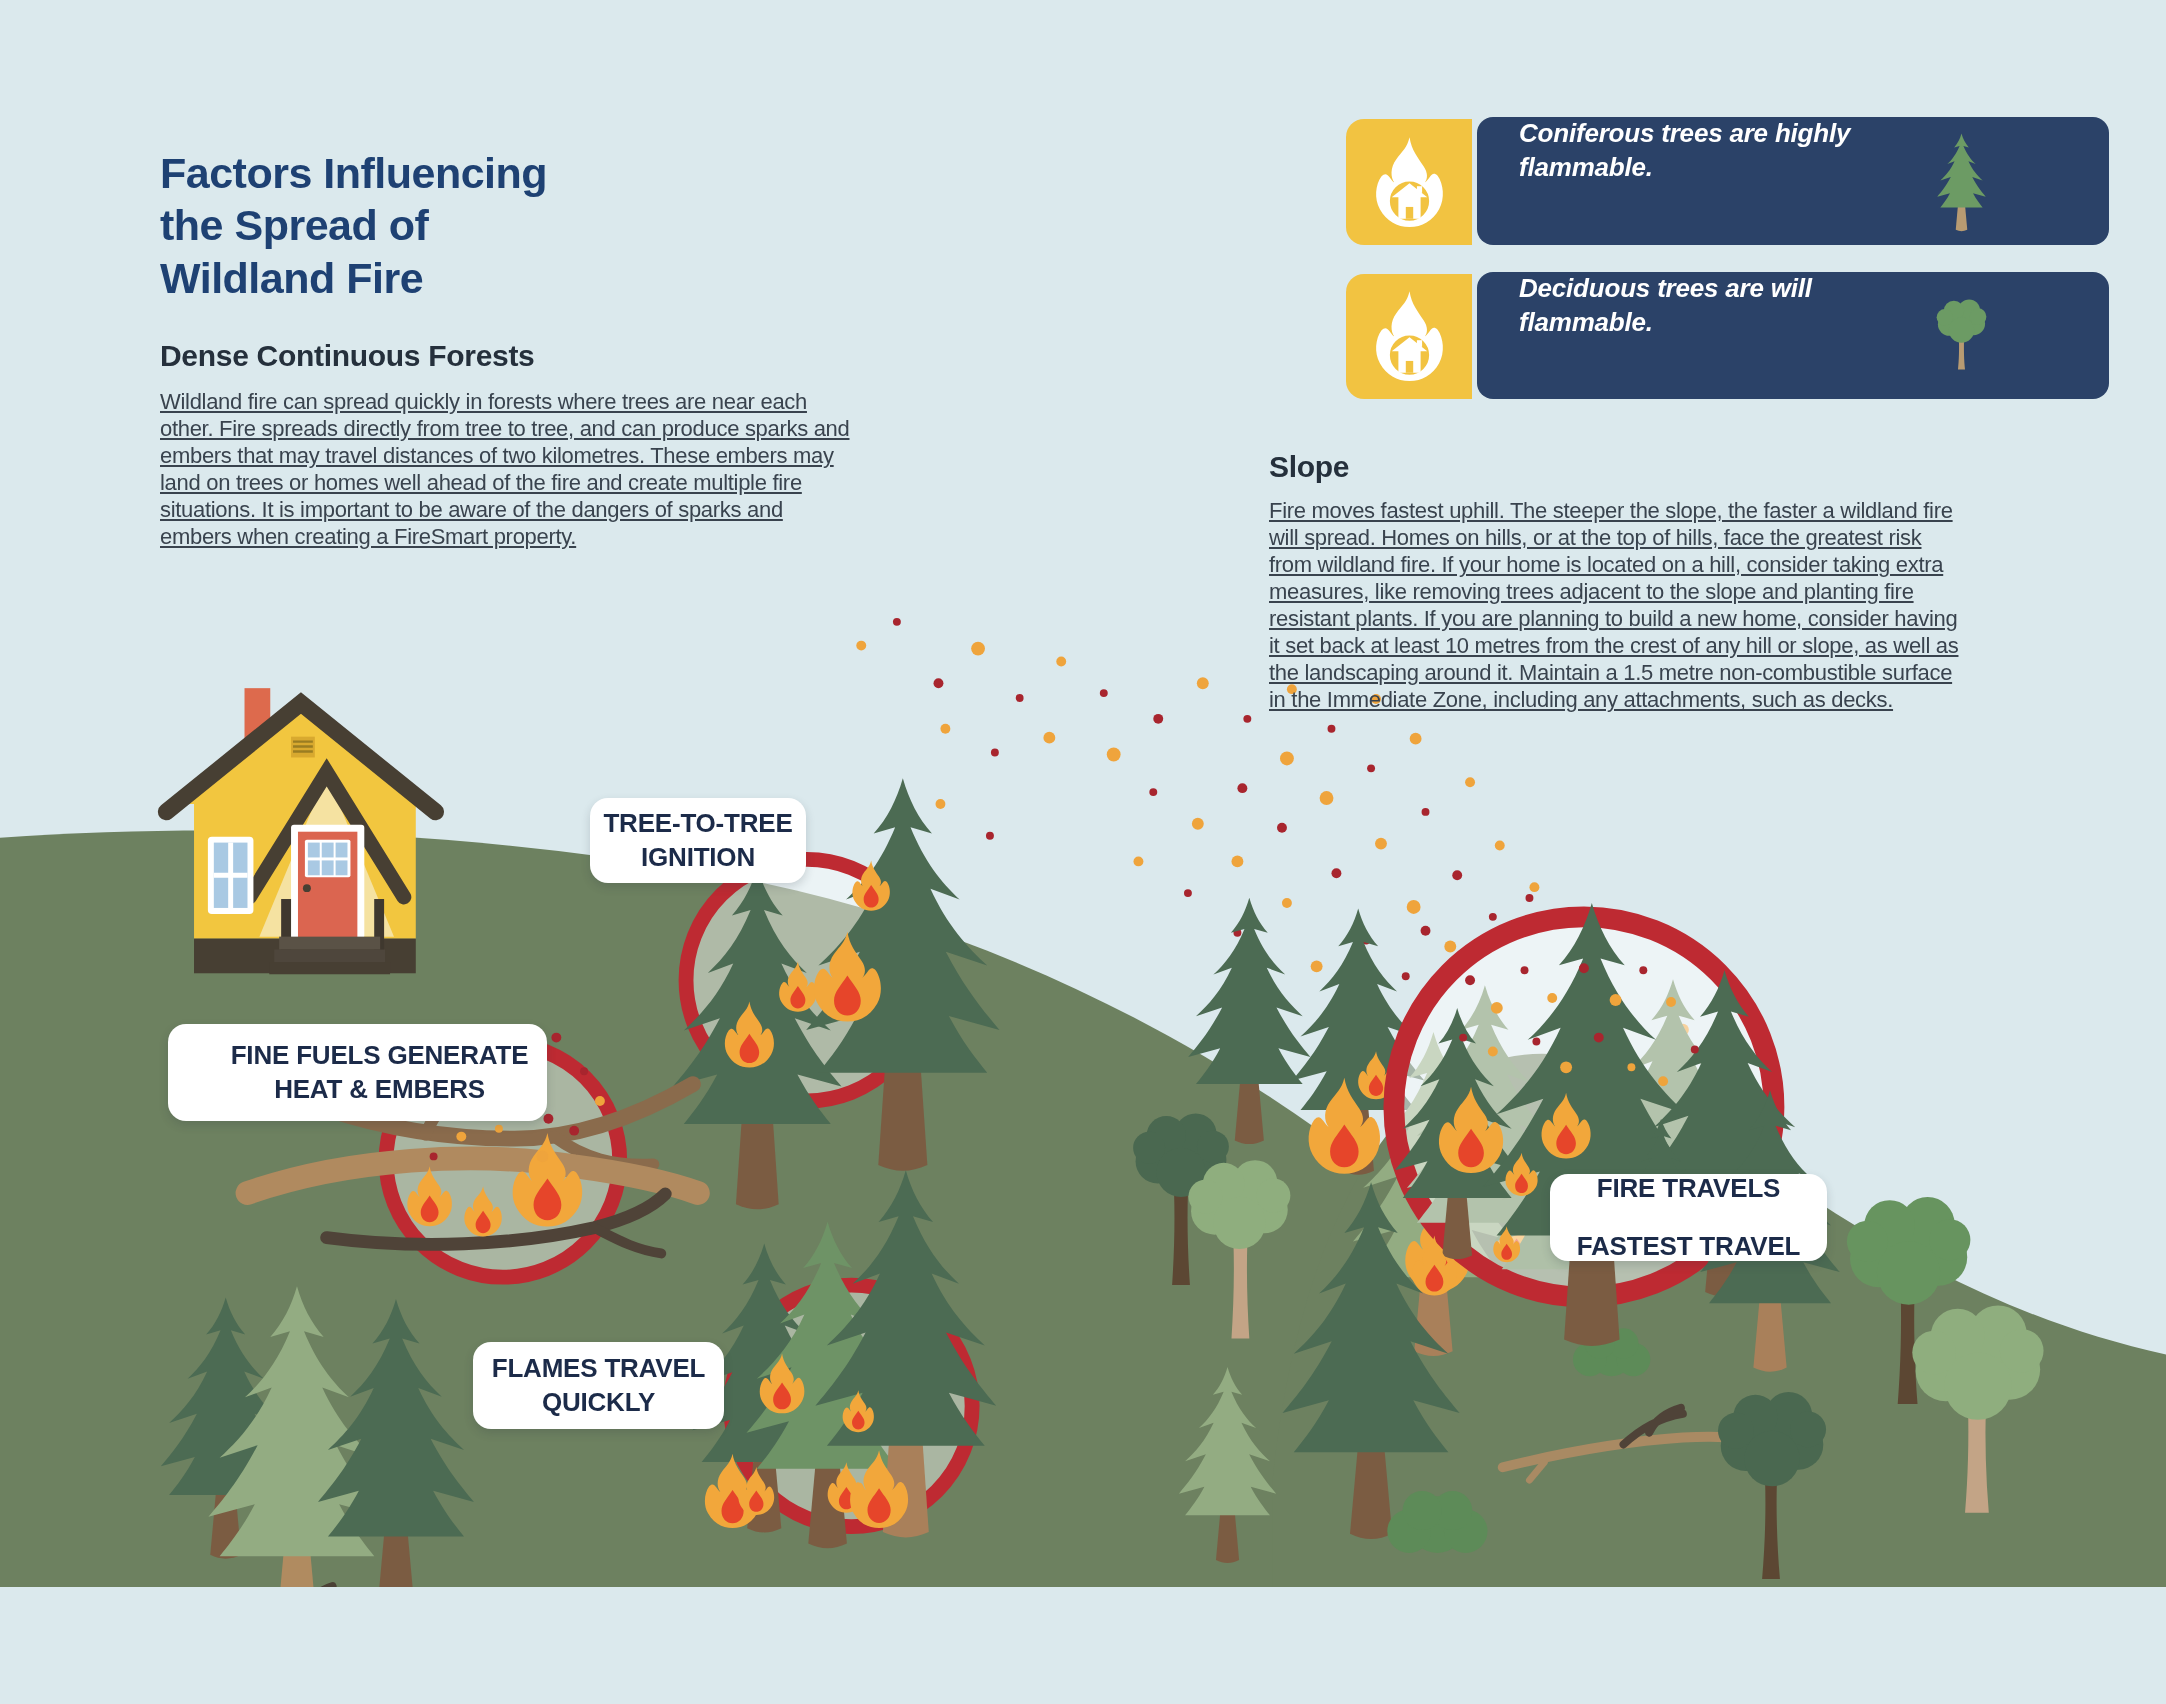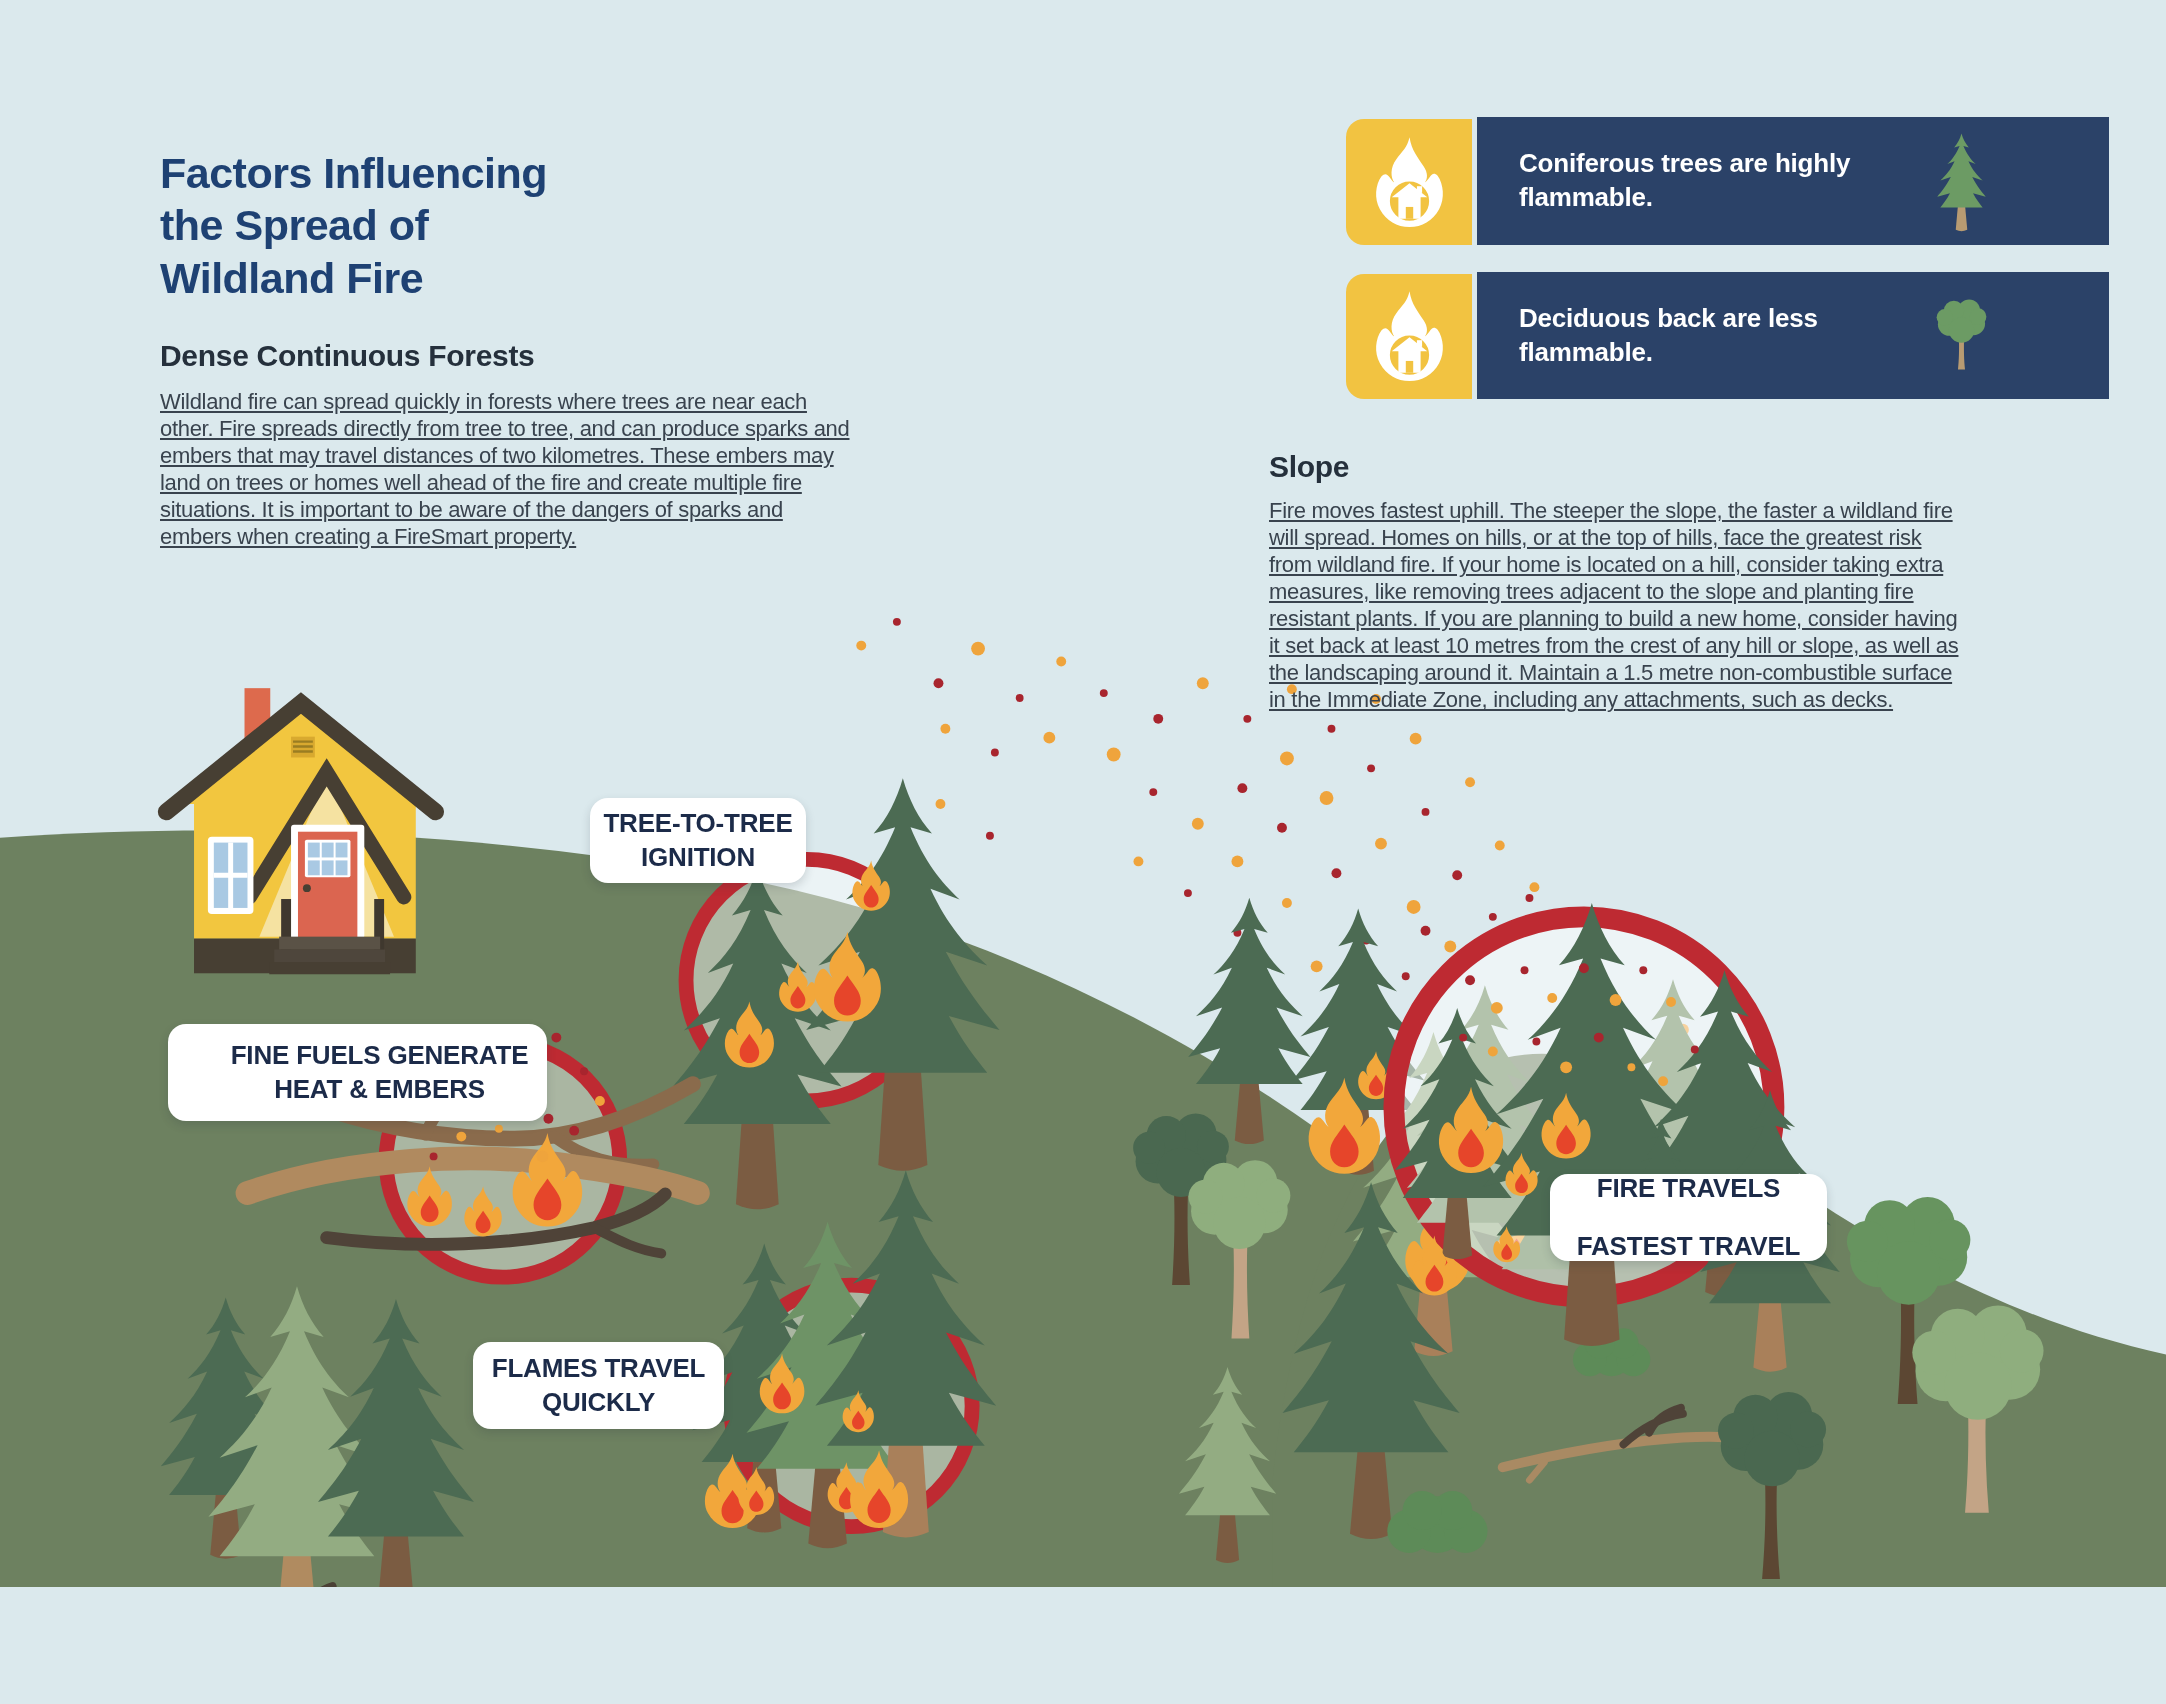--- a/index.html
+++ b/index.html
@@ -12,21 +12,21 @@
   .page-title span{display:block;}
   .sec-heading{color:#25303C;font-size:30px;font-weight:bold;letter-spacing:-0.3px;}
   .sec-body{color:#39434E;font-size:22px;line-height:1.23;letter-spacing:-0.3px;text-decoration:underline;}
   .h-dense{left:160px;top:339px;width:693px;}
   .b-dense{left:160px;top:388px;width:698px;}
   .h-slope{left:1269px;top:450px;width:396px;}
   .b-slope{left:1269px;top:497px;width:693px;}
   .tile{background:#F2C341;border-radius:18px 0 0 18px;display:flex;align-items:center;justify-content:center;}
   .tile1{left:1346px;top:119px;width:126px;height:126px;}
   .tile2{left:1346px;top:274px;width:126px;height:125px;}
-  .navybox{background:#2B4268;border-radius:0;display:flex;align-items:center;}
+  .navybox{background:#2B4268;border-radius:16px;display:flex;font-style:italic;}
   .box1{left:1477px;top:117px;width:632px;height:128px;}
   .box2{left:1477px;top:272px;width:632px;height:127px;}
   .callout-text{color:#FFFFFF;font-weight:bold;font-size:26px;line-height:1.3;width:396px;
                 margin-left:42px;letter-spacing:-0.2px;}
   .tree-ico{position:absolute;}
   .scene-label{background:#FFFFFF;border-radius:18px;box-shadow:0 4px 10px rgba(40,50,60,0.18);
                display:flex;flex-direction:column;align-items:center;justify-content:center;
                color:#1C2B49;font-size:26px;font-weight:bold;line-height:1.3;text-align:left;
                letter-spacing:-0.2px;}
   .lbl-tt{left:590px;top:798px;width:216px;height:85px;}
@@ -382,21 +382,21 @@
     <svg width="77" height="97" viewBox="-52 -92 104 130">
       <path fill="#FFFFFF" d="M0,-88 C3,-70 11,-61 19,-49 C25,-40 25,-32 20,-26 C28,-32 30,-44 38,-36 C46,-25 48,-5 40,9 C31,25 17,33 0,33 C-17,33 -31,25 -40,9 C-48,-5 -46,-24 -38,-35 C-30,-44 -27,-32 -20,-26 C-26,-34 -26,-47 -18,-58 C-10,-69 -3,-74 0,-88 Z"></path>
       <circle cx="0" cy="-2" r="30" fill="#F2C341"></circle>
       <circle cx="0" cy="-2" r="30" fill="none" stroke="#FFFFFF" stroke-width="7"></circle>
       <path fill="#FFFFFF" d="M0,-26 L24,-7 L15,-7 L15,22 L-15,22 L-15,-7 L-24,-7 Z"></path>
       <rect x="10" y="-22" width="7" height="9" fill="#FFFFFF"></rect>
       <rect x="-5" y="6" width="10" height="16" fill="#F2C341"></rect>
     </svg>
   </div>
   <div class="abs navybox box2">
-    <div class="callout-text">Deciduous back are less flammable.</div>
+    <div class="callout-text">Deciduous trees are will flammable.</div>
   </div>
   <svg class="tree-ico" style="left:1936px;top:285px;" width="51" height="99" viewBox="-80 -75 160 230">
     <path d="M-8,50 C-7,90 -8,120 -11,150 L11,150 C8,120 7,90 8,50 Z" fill="#B89B72"></path>
     <use href="#blobC" fill="#6C9B64"></use>
   </svg>
 
   <div class="abs scene-label lbl-tt">
     <span>TREE-TO-TREE</span>
     <span>IGNITION</span>
   </div>

